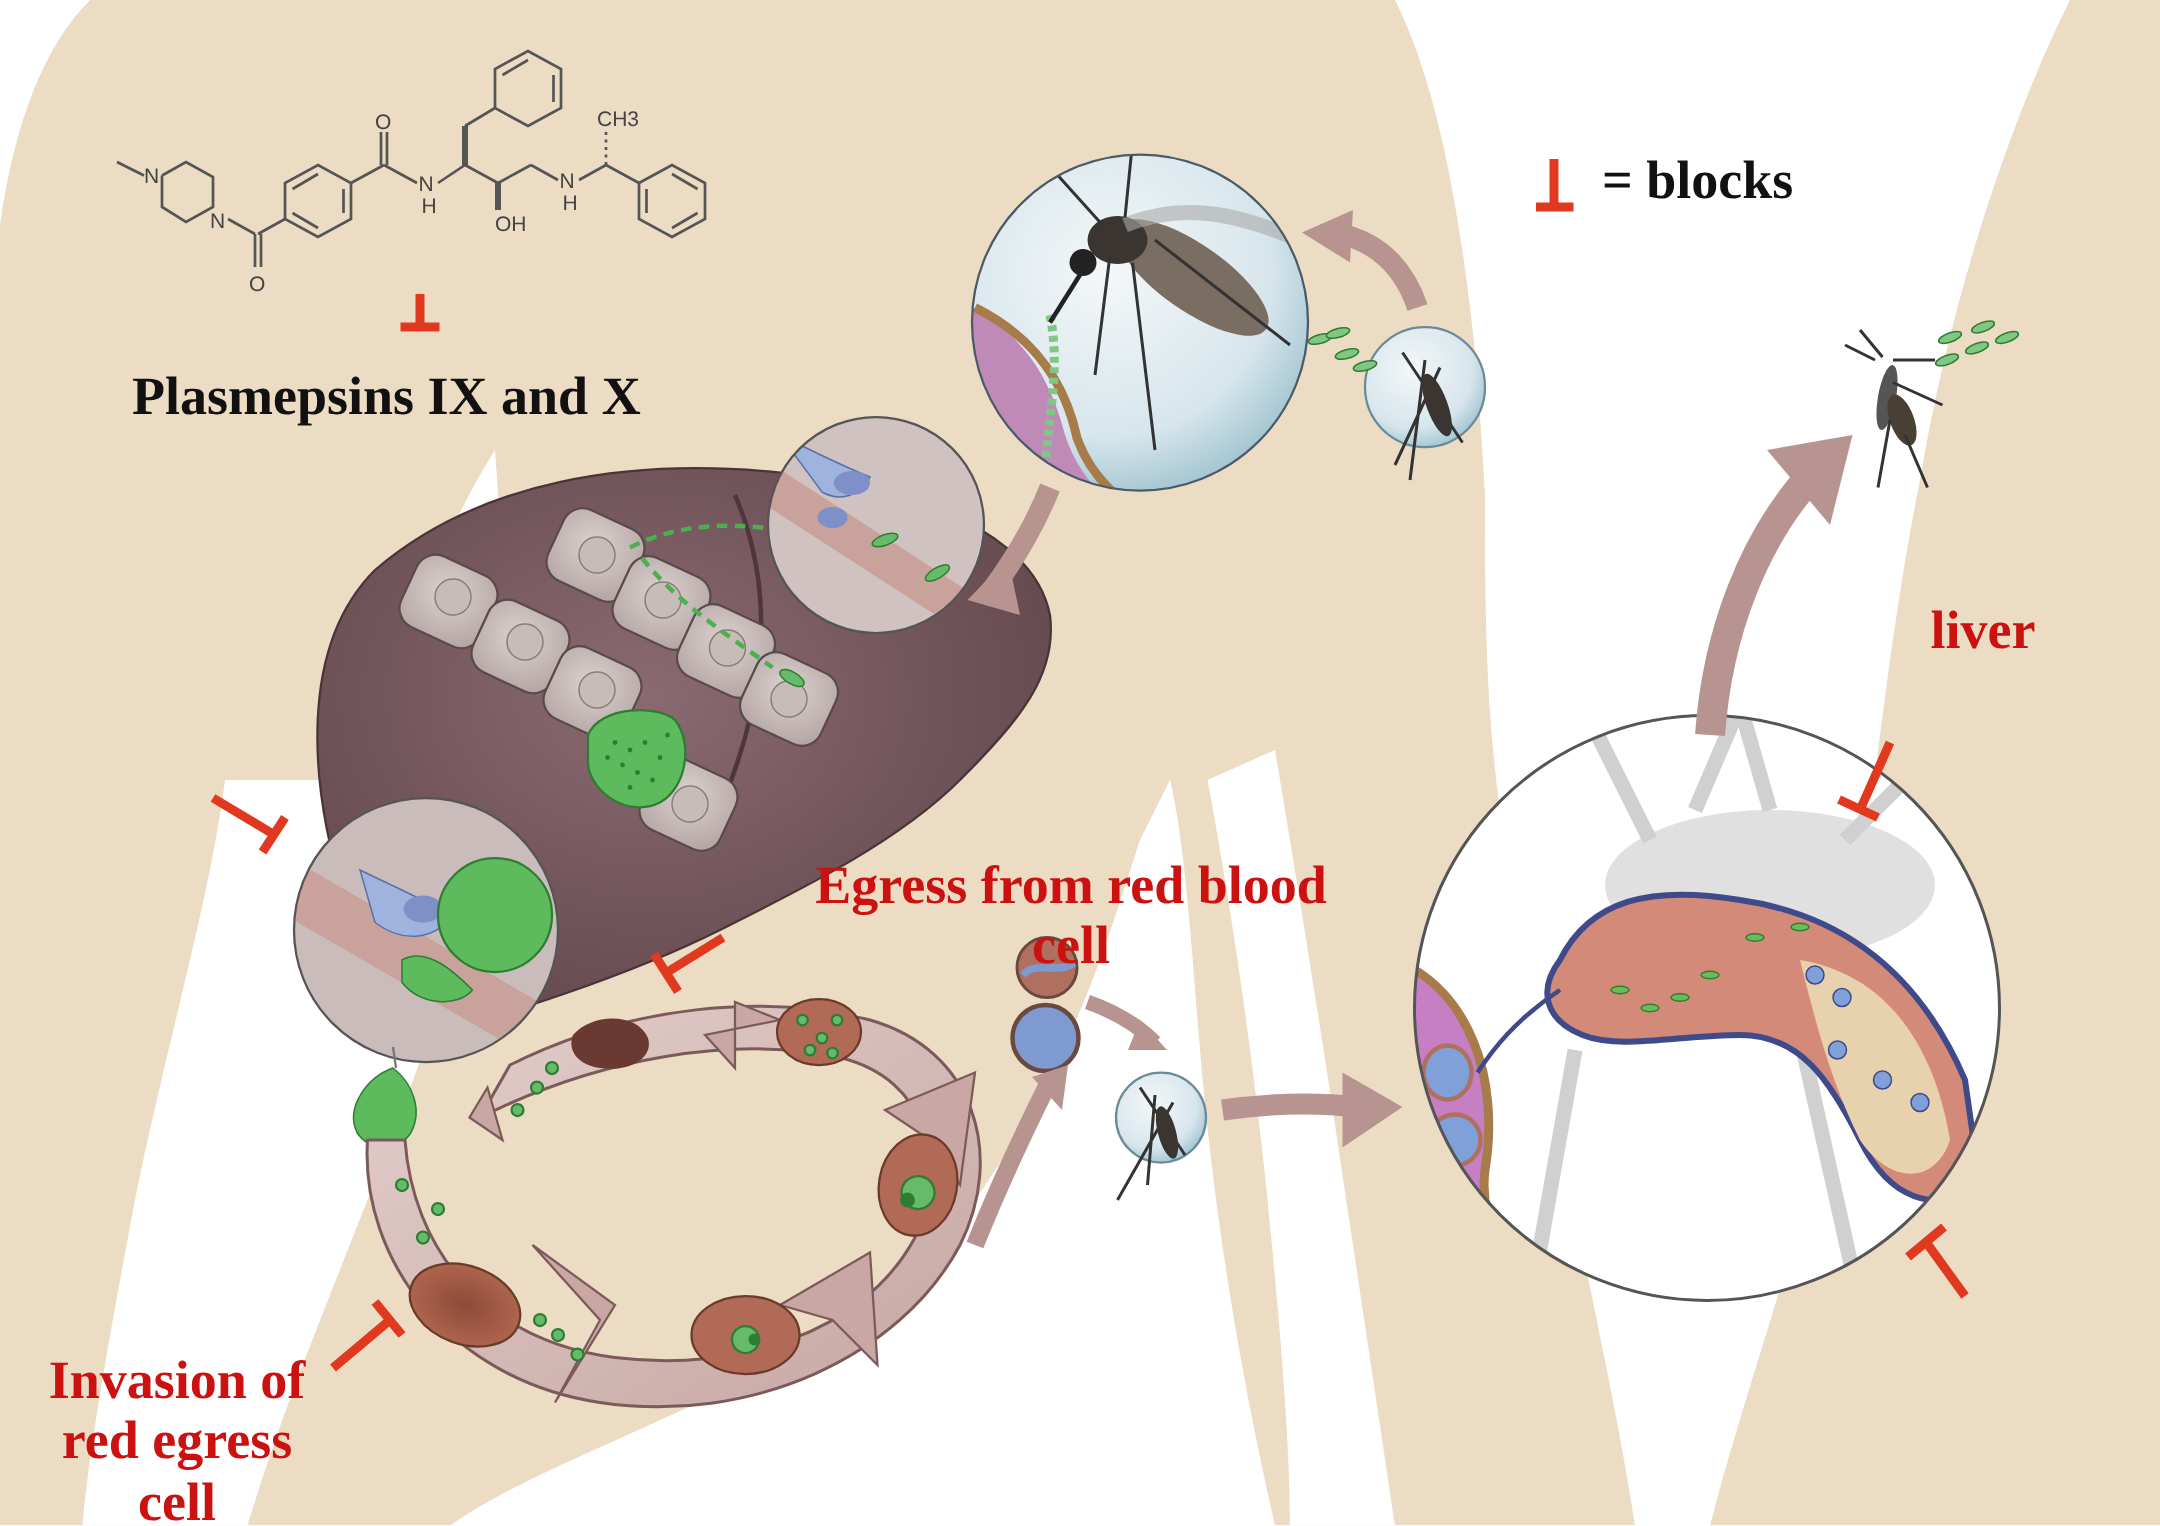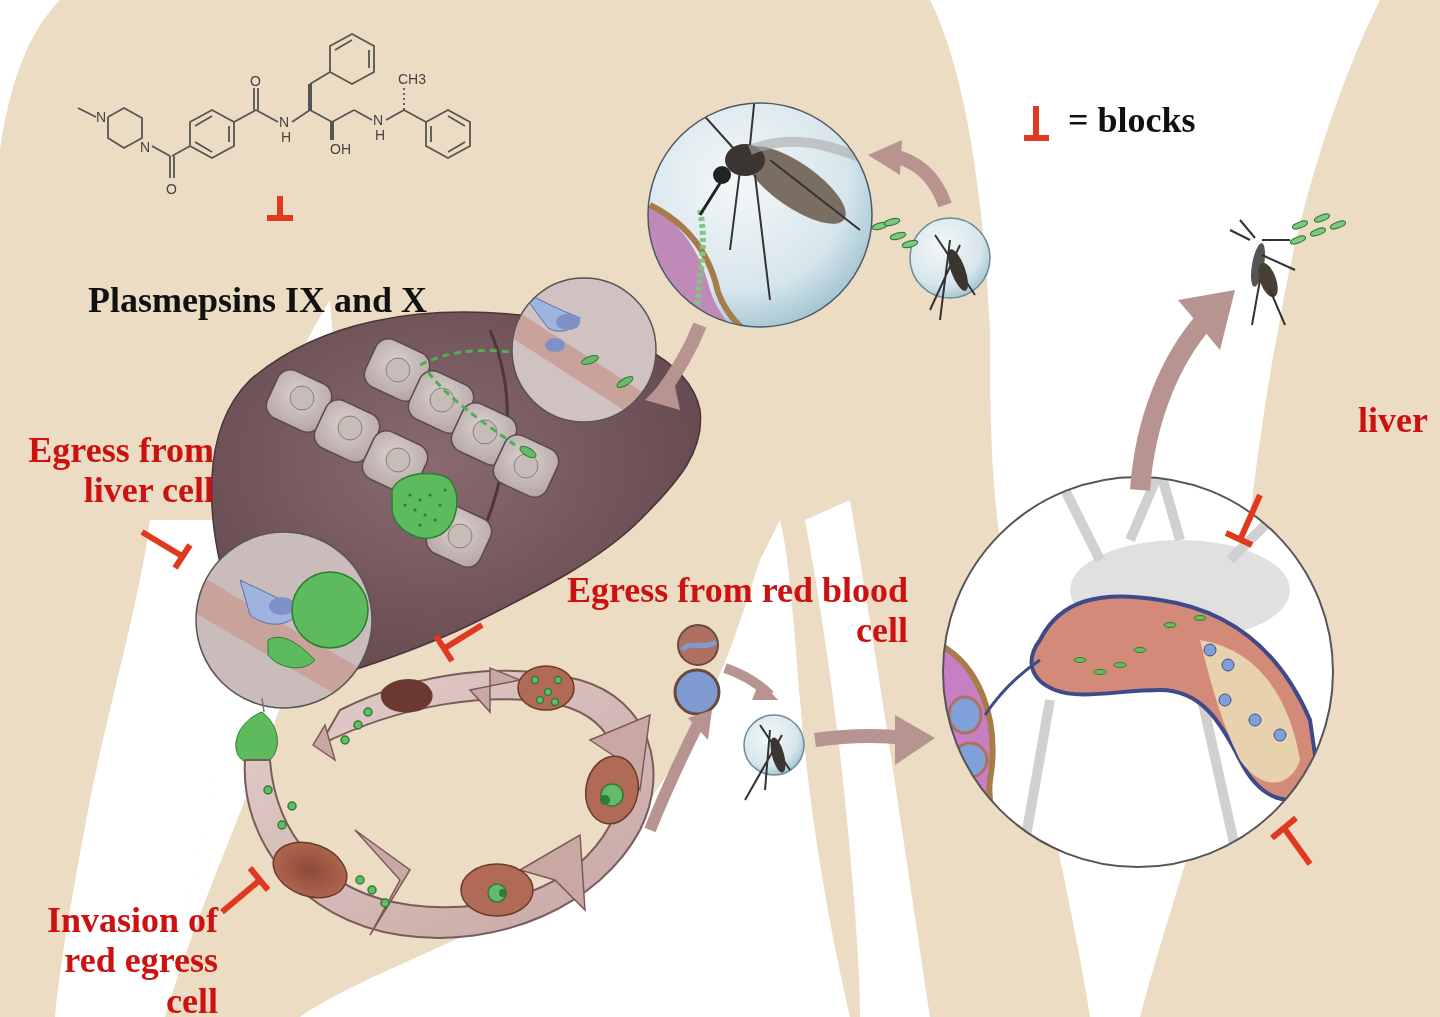--- a/index.html
+++ b/index.html
@@ -3,21 +3,21 @@
 <meta charset="utf-8">
 <style>
   html, body { margin: 0; padding: 0; background: #ffffff; }
   #stage {
     position: relative; width: 1440px; height: 1017px; overflow: hidden;
     background: #ffffff;
     font-family: "Liberation Serif", "DejaVu Serif", serif;
   }
   #art { position: absolute; left: 0; top: 0; width: 1440px; height: 1017px; }
   .lbl {
-    position: absolute; font-weight: bold; text-align: right; line-height: 1.12;
+    position: absolute; font-weight: bold; text-align: center; line-height: 1.12;
     color: #cc1111; font-size: 36px; white-space: nowrap;
   }
   .lbl span { display: block; }
   .black { color: #111111; }
   .blocker { stroke: #e0391f; stroke-width: 6; stroke-linecap: butt; fill: none; }
 </style>
 </head>
 <body>
 
 <div id="stage">
@@ -361,28 +361,24 @@
   <g>
     <line class="blocker" x1="1260" y1="495" x2="1240" y2="540"></line>
     <line class="blocker" x1="1226" y1="533" x2="1252" y2="545"></line>
   </g>
   <g>
     <line class="blocker" x1="1310" y1="864" x2="1284" y2="828"></line>
     <line class="blocker" x1="1272" y1="838" x2="1296" y2="818"></line>
   </g>
 </svg>
 
-<div class="lbl black" style="left:88px; top:244px; font-size:36px;margin-top:36px;">Plasmepsins IX and X</div>
+<div class="lbl black" style="left:88px; top:244px; font-size:36px;">Plasmepsins IX and X</div>
 
 <div class="lbl black" style="left:1068px; top:100px; font-size:36px;">= blocks</div>
 
-<div class="lbl" style="left:4px; top:430px; width:210px;">
-  <span>Egress from</span>
-  <span>liver cell</span>
-</div>
 
 <div class="lbl" style="left:520px; top:570px; width:388px;">
   <span>Egress from red blood</span>
   <span>cell</span>
 </div>
 
 <div class="lbl" style="left:18px; top:900px; width:200px;">
   <span>Invasion of</span>
   <span>red egress</span>
   <span>cell</span>

